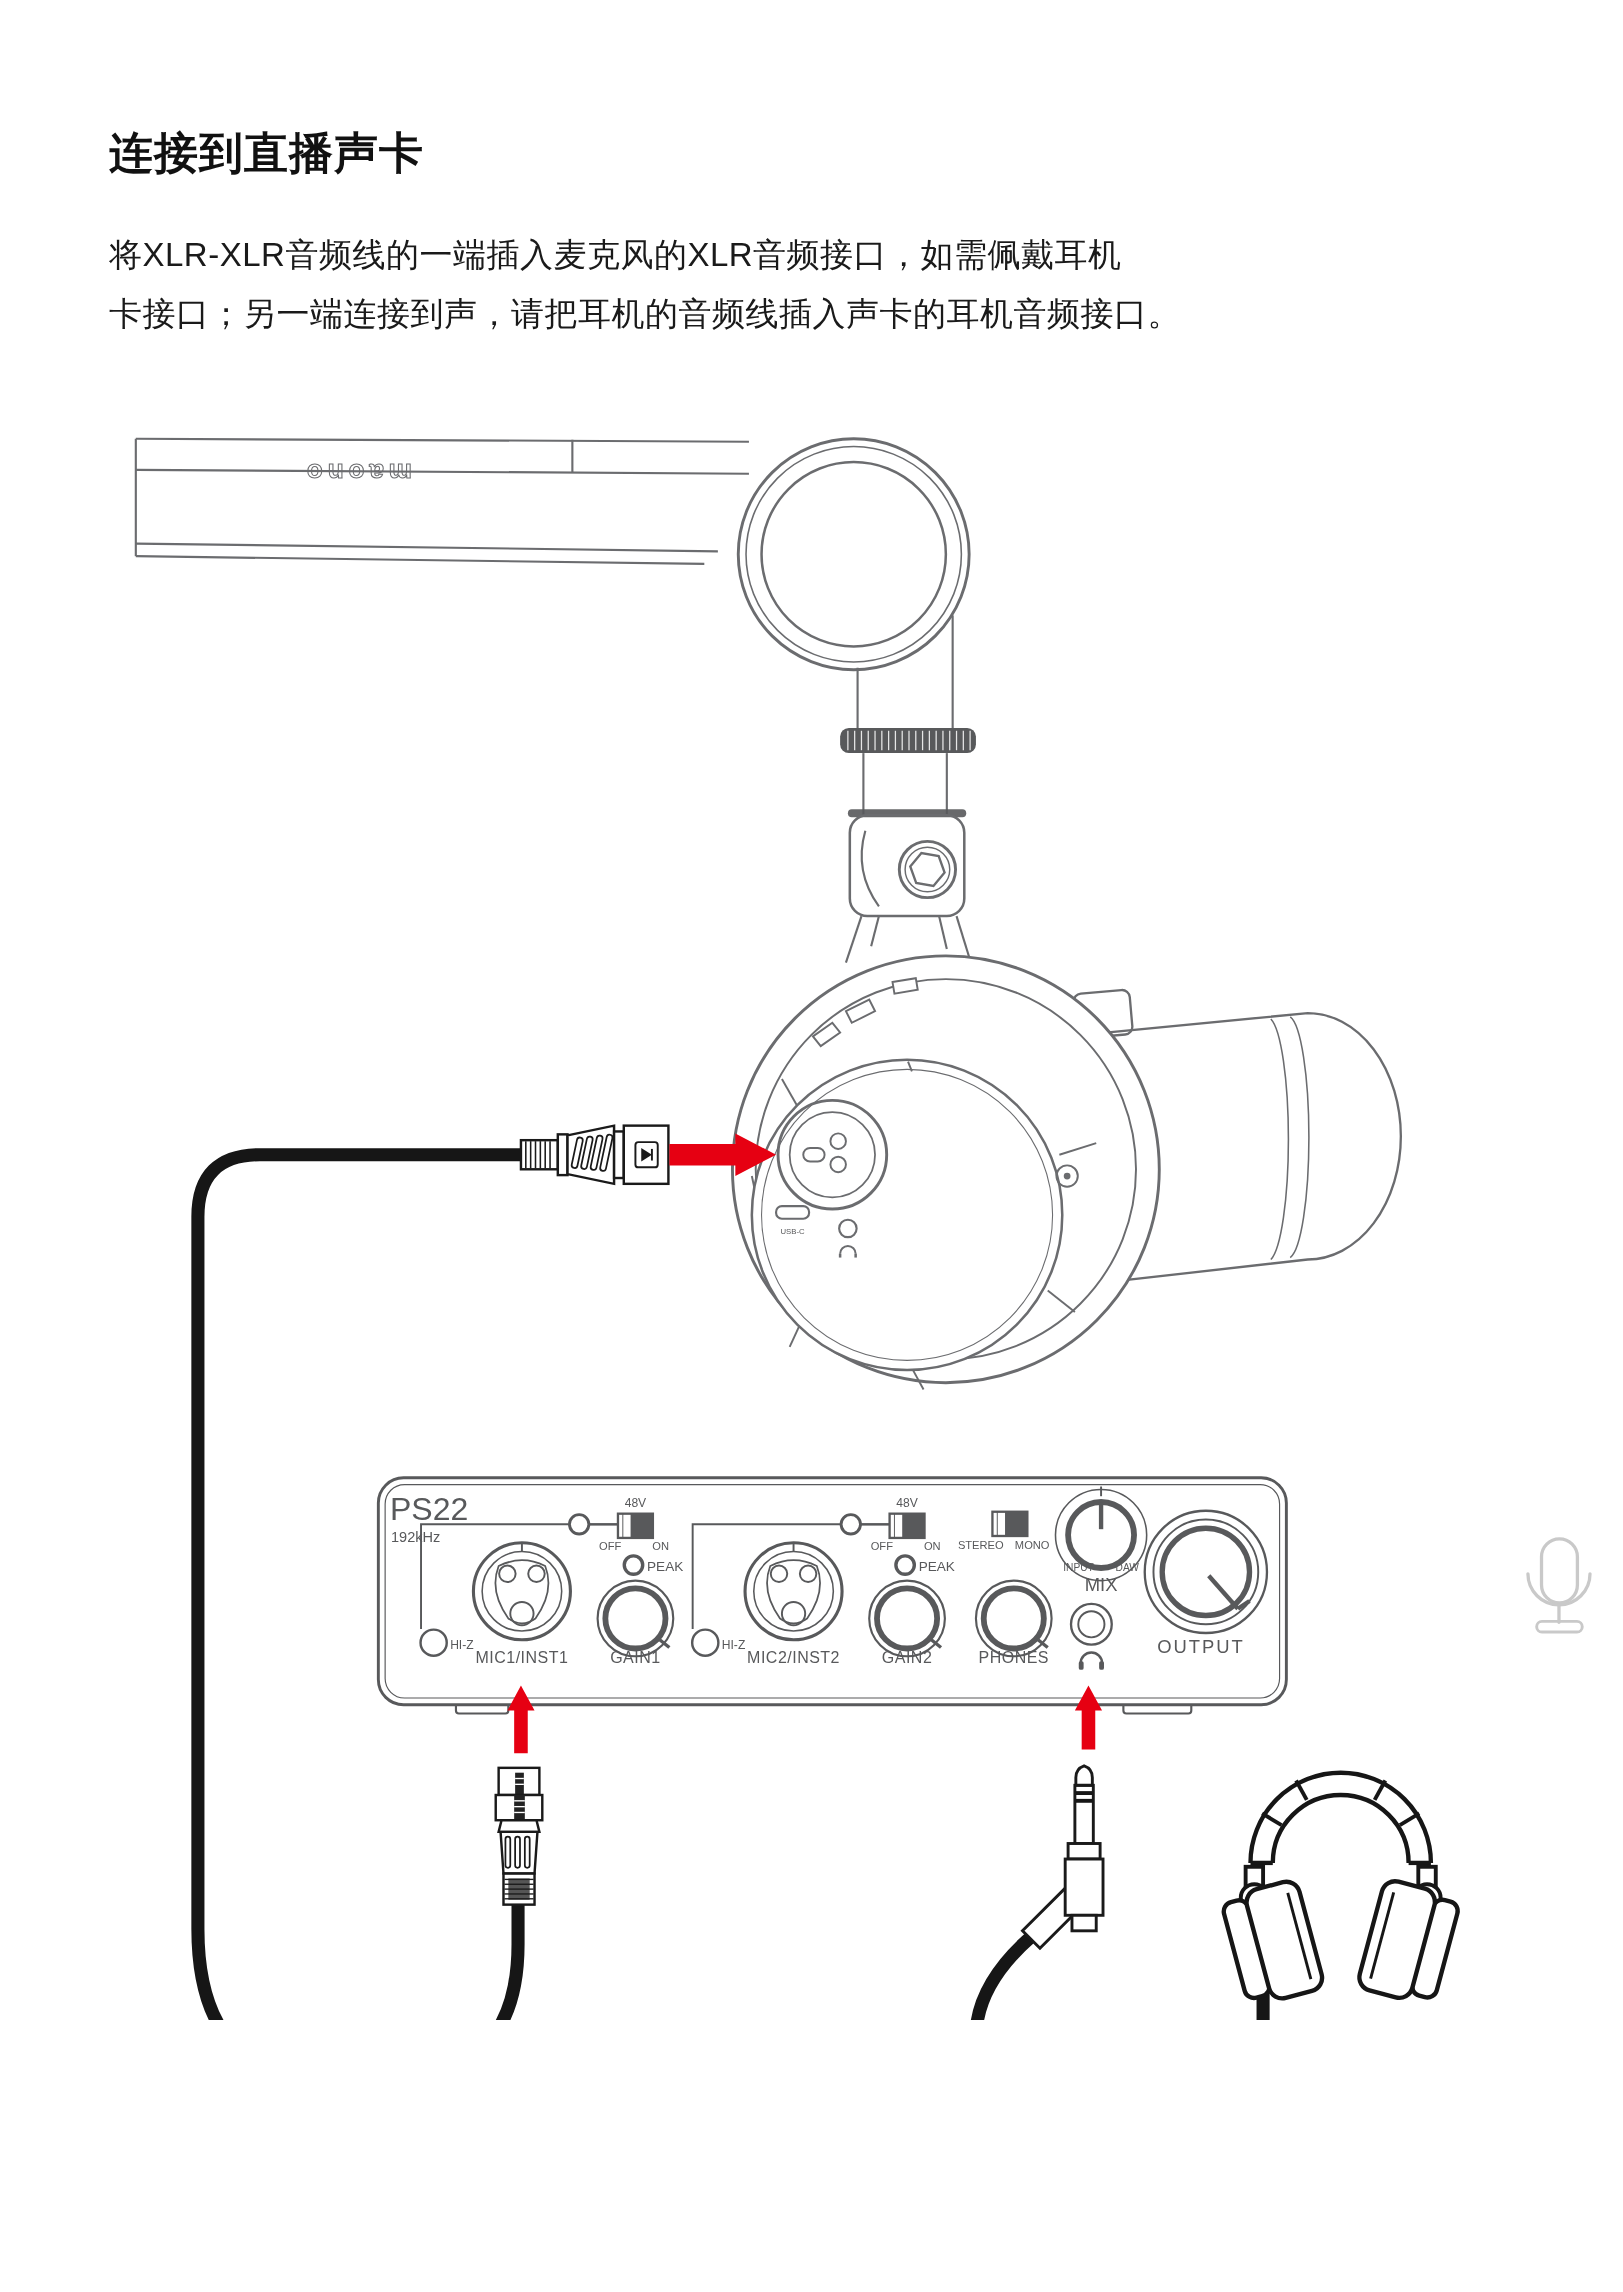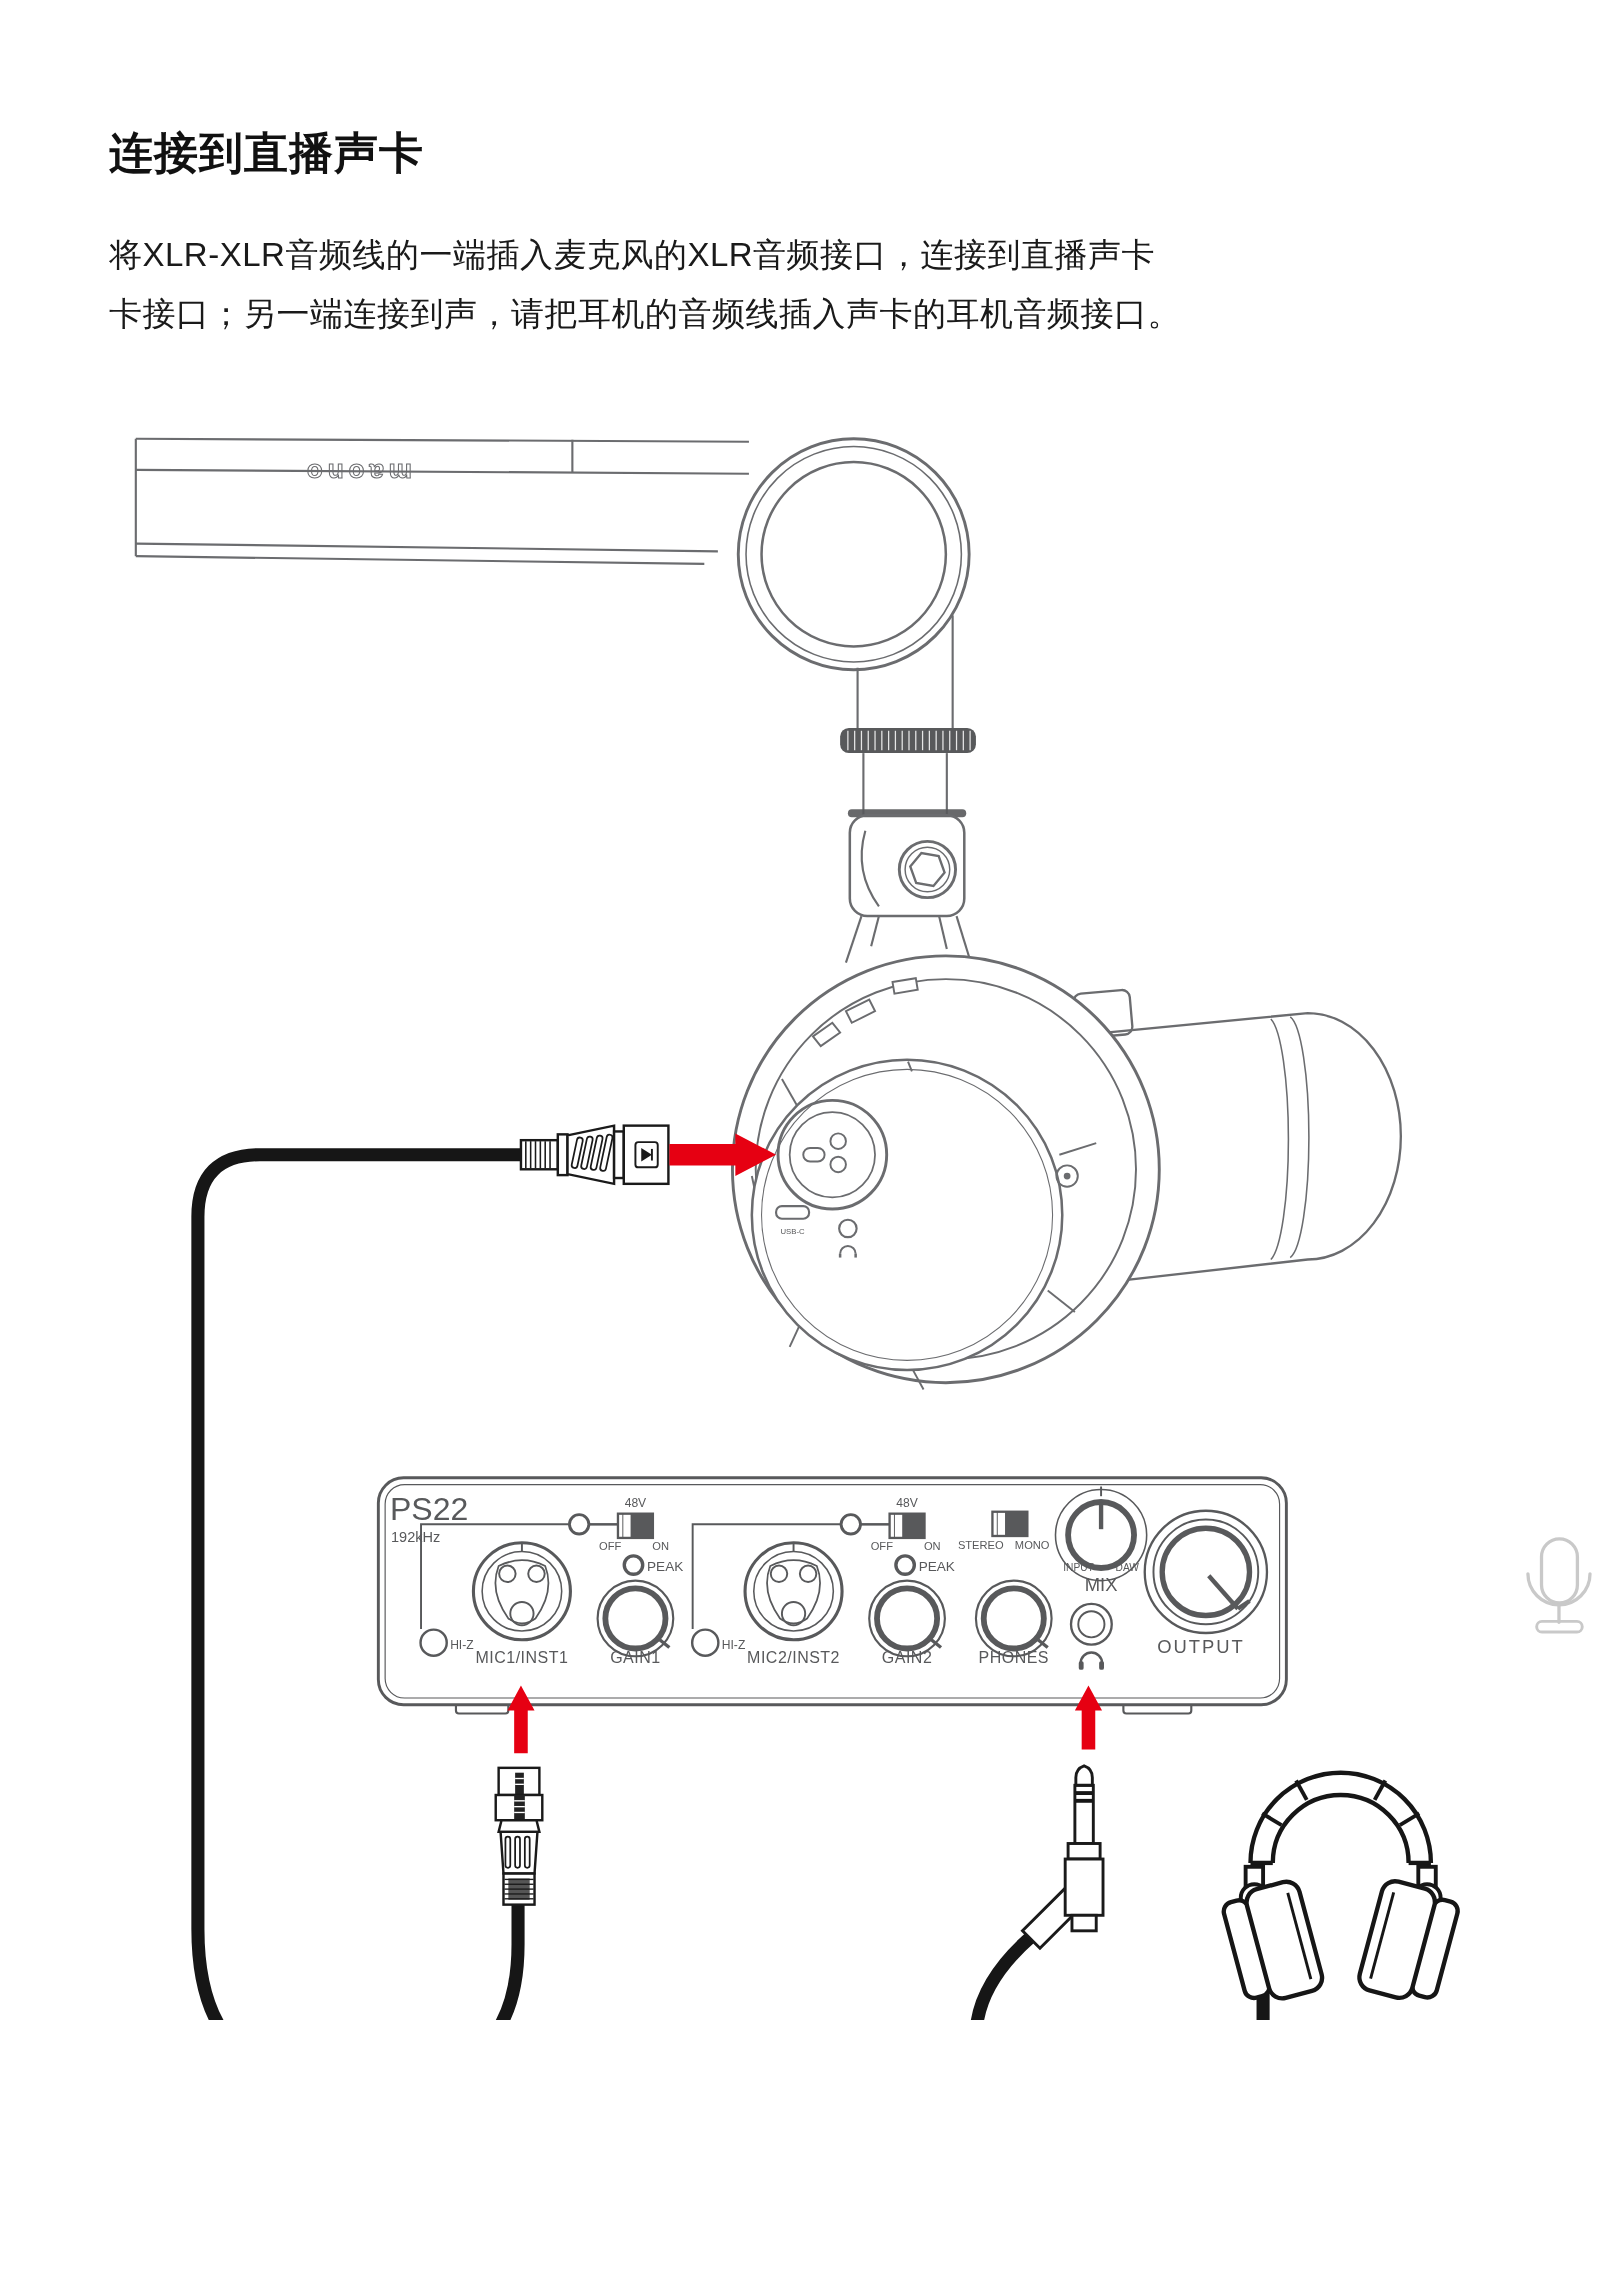--- a/index.html
+++ b/index.html
@@ -27,21 +27,21 @@
   .t-usbc{font-size:8px;text-anchor:middle;}
   .logo-text{font-size:27px;font-weight:bold;letter-spacing:5px;fill:none;stroke:#6b6c6f;stroke-width:1.1px;text-anchor:middle;}
 </style>
 </head>
 <body>
 
 <div class="page">
 
   <div class="abs doc-title">连接到直播声卡</div>
   <div class="abs doc-body">
-    <div>将XLR-XLR音频线的一端插入麦克风的XLR音频接口，连接到直播声卡</div>
+    <div>将XLR-XLR音频线的一端插入麦克风的XLR音频接口，如需佩戴耳机</div>
     <div>卡接口；另一端连接到声，请把耳机的音频线插入声卡的耳机音频接口。</div>
   </div>
 
   <svg width="1623" height="2292" viewBox="0 0 1673 2362">
     <defs>
       <g id="combo-jack" fill="none" stroke="#58595b">
         <circle r="50" stroke-width="3.2"></circle>
         <circle r="41" stroke-width="1.6"></circle>
         <path d="M -24,-26 Q 0,-38 24,-26 Q 34,0 14,28 Q 0,38 -14,28 Q -34,0 -24,-26 Z" stroke-width="1.8"></path>
         <circle cx="-15" cy="-18" r="8.5" stroke-width="2"></circle>

